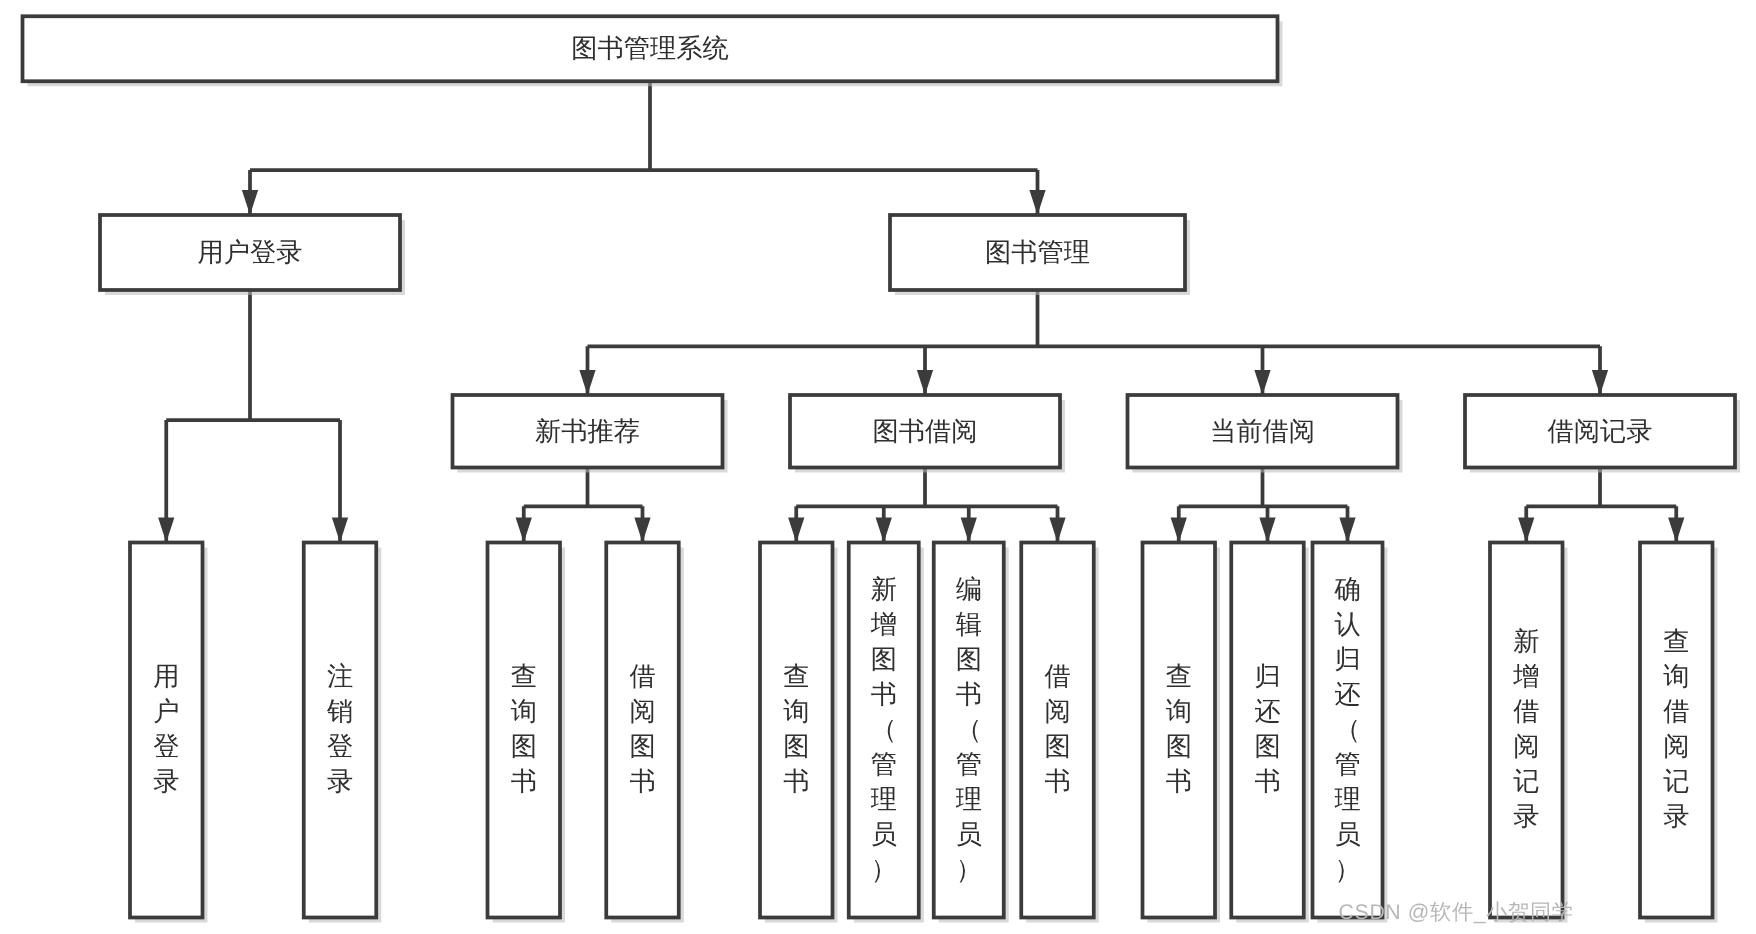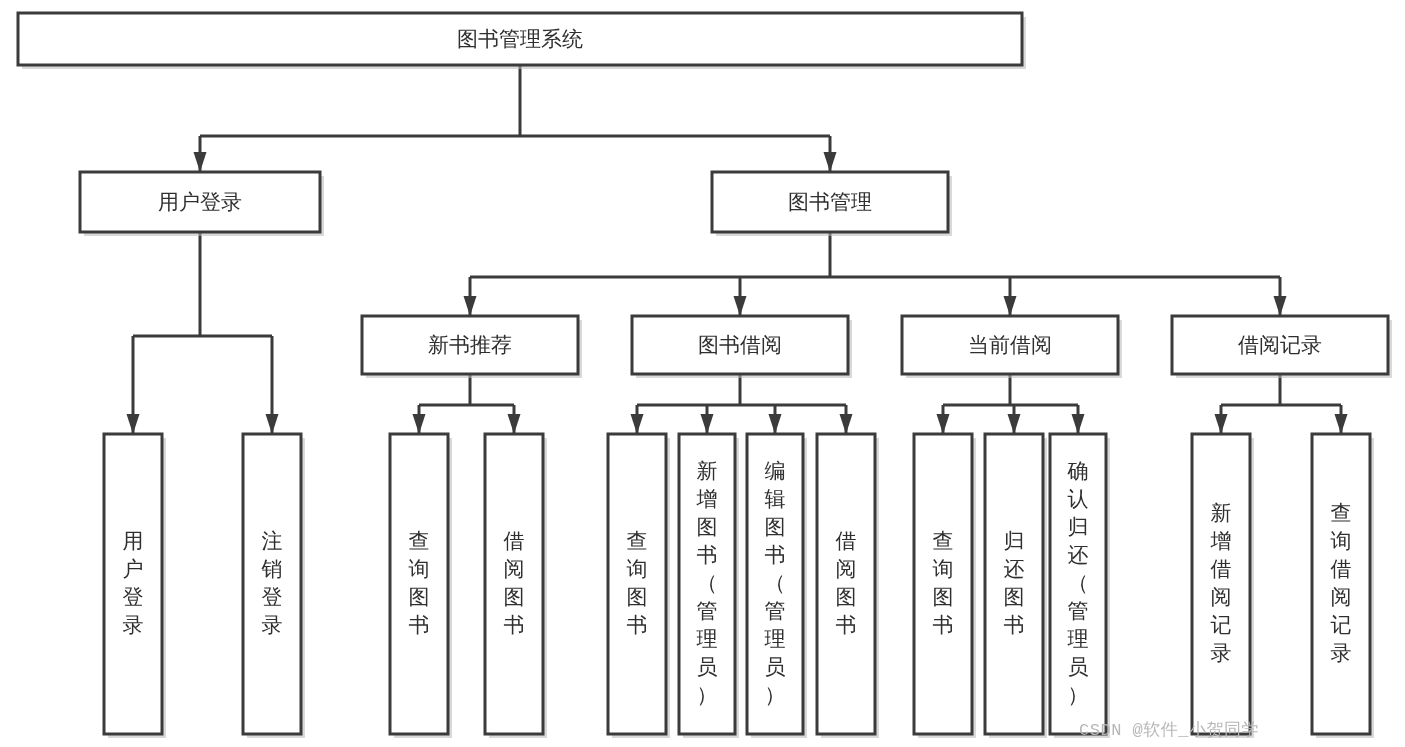--- a/index.html
+++ b/index.html
@@ -39,21 +39,21 @@
   .node-label-vert{
     fill:#2f2f2f;
     font-family:"DejaVu Sans","Liberation Sans",sans-serif;
     font-size:21px;
     text-anchor:middle;
   }
   .watermark{
     position:absolute;
     right:10px;
     bottom:6px;
-    font-family:Liberation Mono, monospace;
+    font-family:Liberation Sans, sans-serif;
     font-size:17px;
     color:#b7b7b7;
     white-space:nowrap;
     letter-spacing:.5px;
     user-select:none;
   }
 </style>
 </head>
 <body>
 

